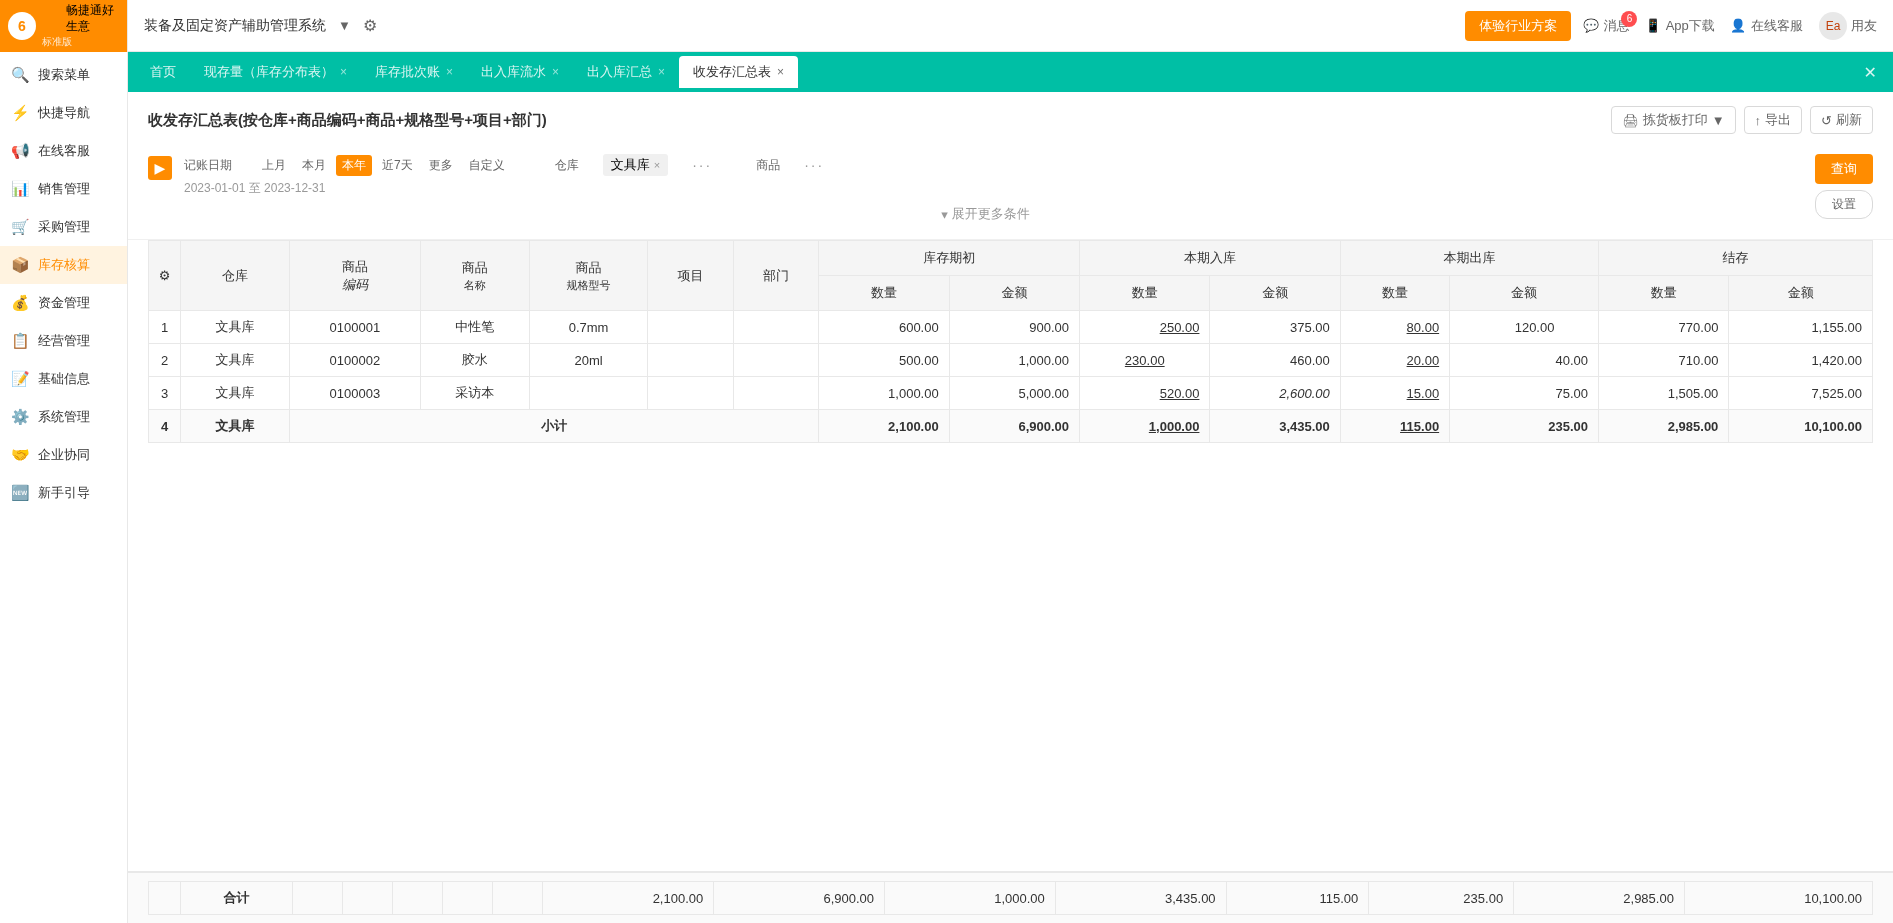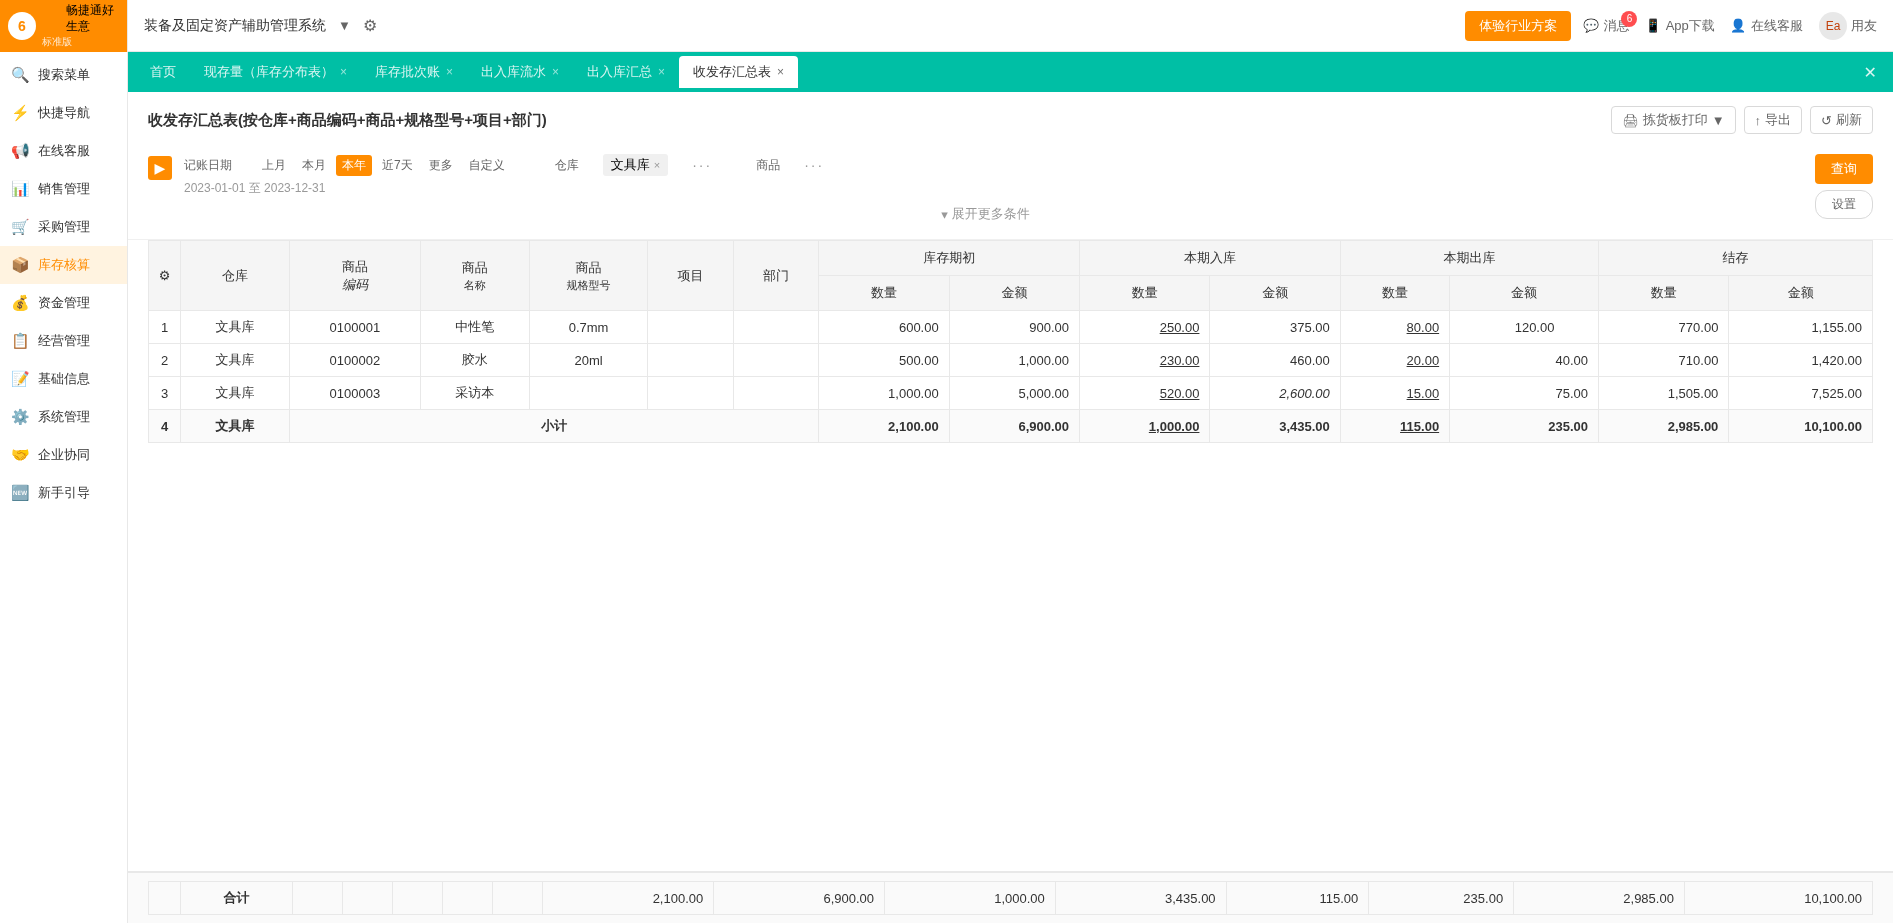--- a/index.html
+++ b/index.html
@@ -307,21 +307,21 @@
             <tr class="table-row">
       <td>2</td>
       <td>文具库</td>
       <td>0100002</td>
       <td>胶水</td>
       <td>20ml</td>
       <td></td>
       <td></td>
       <td style="text-align:right;">500.00</td>
       <td style="text-align:right;">1,000.00</td>
-      <td style="text-align:right;"><span class="underline-link">230.00</span></td>
+      <td style="text-align:center;"><span class="underline-link">230.00</span></td>
       <td style="text-align:right;">460.00</td>
       <td style="text-align:right;"><span class="underline-link">20.00</span></td>
       <td style="text-align:right;">40.00</td>
       <td style="text-align:right;">710.00</td>
       <td style="text-align:right;">1,420.00</td>
     </tr>
             <tr class="table-row">
       <td>3</td>
       <td>文具库</td>
       <td>0100003</td>

